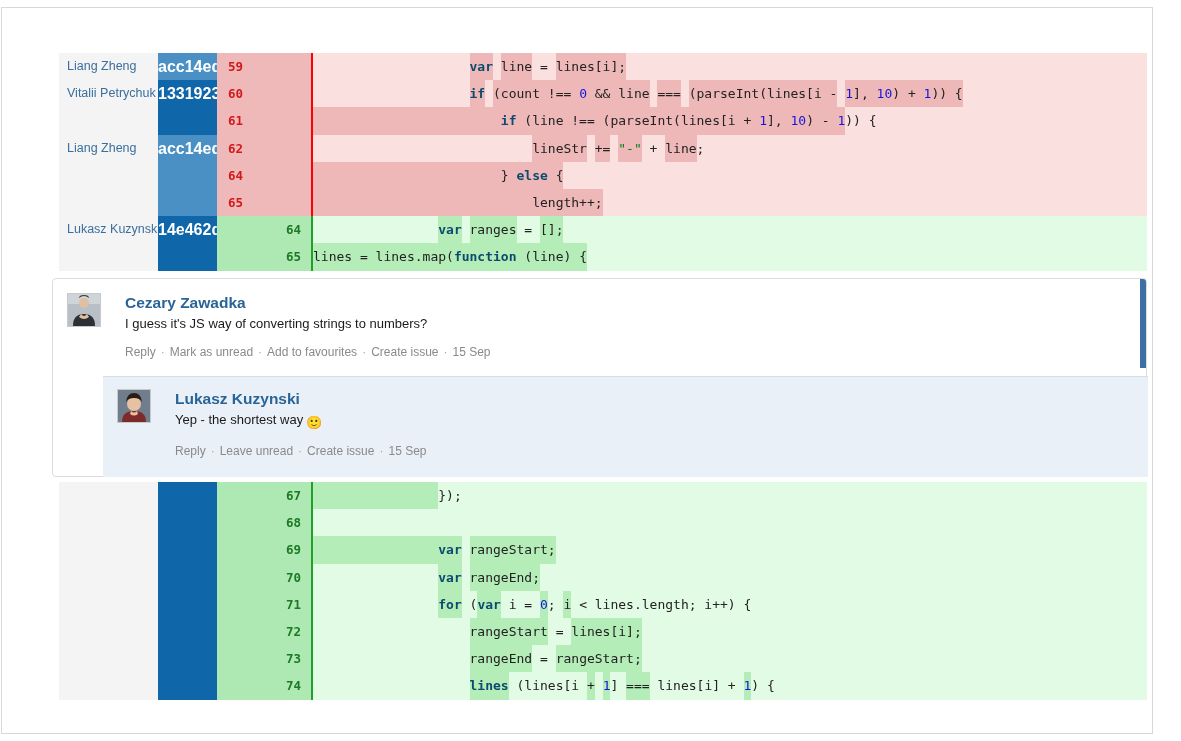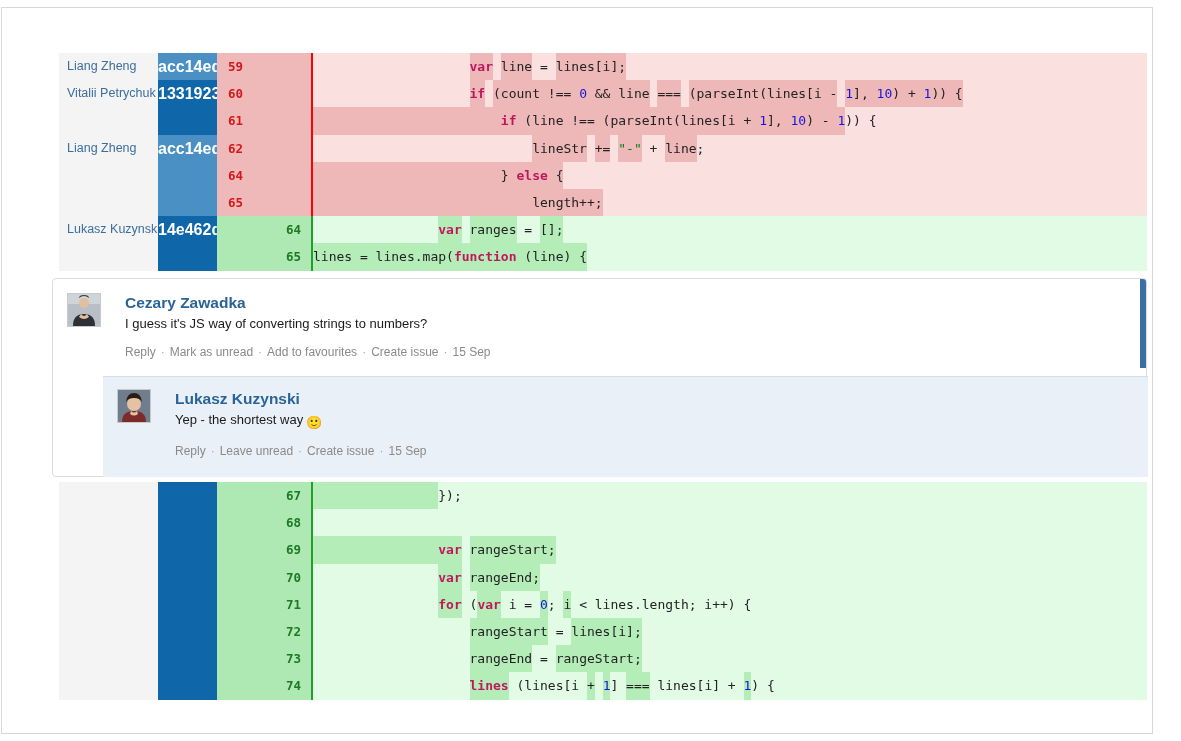--- a/index.html
+++ b/index.html
@@ -58,21 +58,21 @@
   .row-del .c-code{background:#fbe0e0;}
   .row-del .hl{background:#efb8b8;}
 
   
   .row-add .c-num{background:#aee8b2;color:#1c7a25;text-align:right;padding-right:12px;}
   .row-add .c-num .sep{background:#21a02b;}
   .row-add .c-code{background:#e2fbe4;}
   .row-add .hl{background:#b5edb9;}
 
   
-  .kw{color:#be185d;font-weight:bold;}
+  .kw{color:#0c4a6e;font-weight:bold;}
   .num{color:#1515dd;}
   .str{color:#067d17;}
   .pl{color:#222222;}
 
   
   .hl{display:inline-block;}
 
   
   .comment-wrap{position:absolute;left:50px;top:270px;width:1095px;height:200px;}
   .comment-card{

